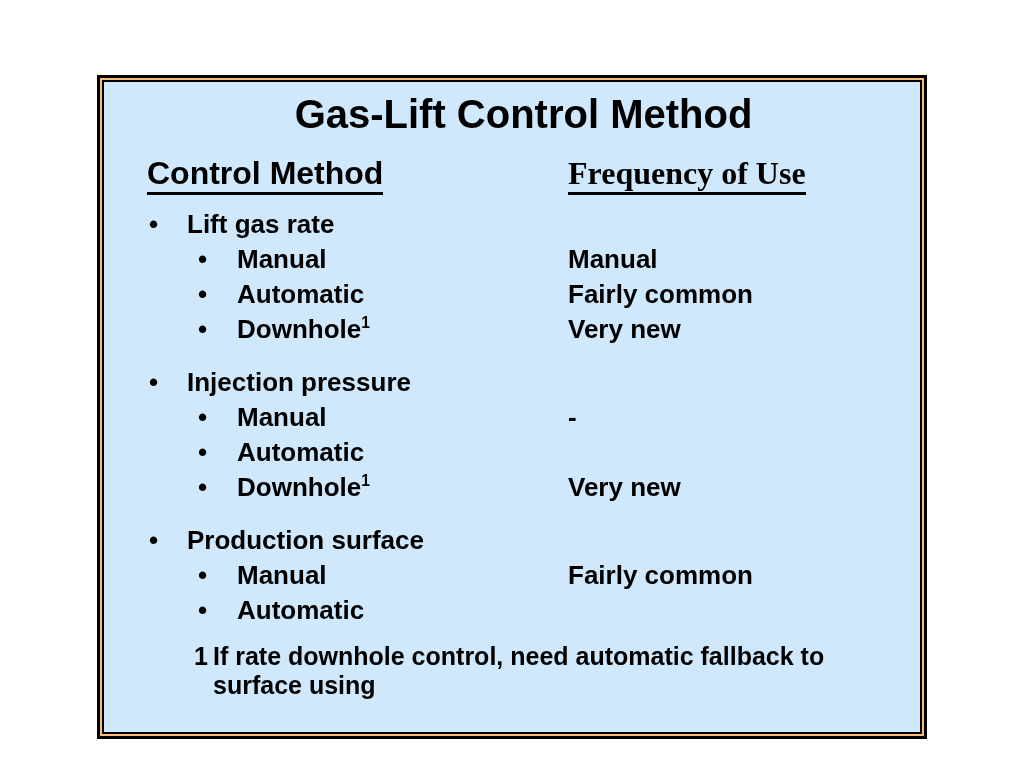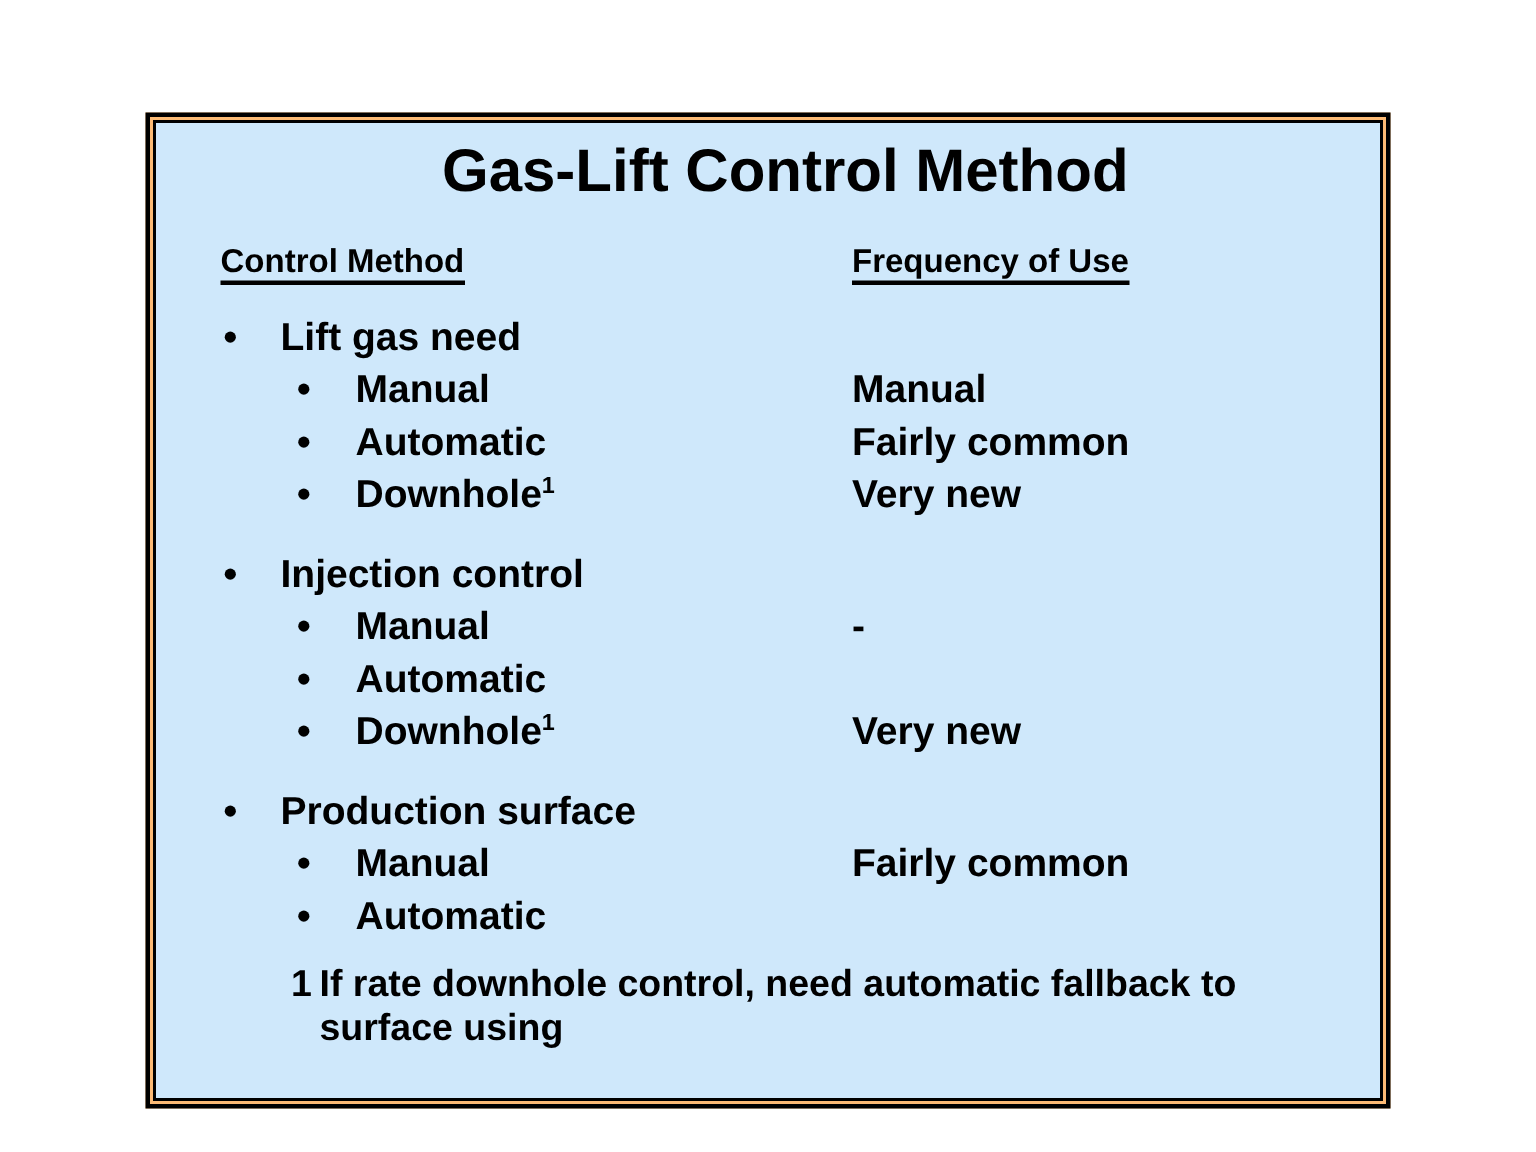--- a/index.html
+++ b/index.html
@@ -41,26 +41,26 @@
   .title {
     text-align: center;
     font-size: 40px;
     line-height: 44px;
     margin-top: 2px;
     letter-spacing: 0px;
   }
   .cols {
     display: flex;
     margin-top: 20px;
-    font-size: 22px;
+    font-size: 32px;
     line-height: 35px;
     height: 35px;
   }
   .col-method { width: 421px; }
-  .col-freq { flex: 1; }
+  .col-freq { flex: 1; font-family: Liberation Serif, serif; }
   .u {
     display: inline-block;
     border-bottom: 3px solid #000000;
     padding-bottom: 1px;
     line-height: 1.1;
   }
   .section { margin-top: 16px; }
   .section + .section { margin-top: 18px; }
   .row {
     display: flex;
@@ -110,21 +110,21 @@
         </div>
         <div class="col-freq">
           <span class="u">Frequency of Use</span>
         </div>
       </div>
 
       <div class="section">
         <div class="row">
           <div class="m lvl1">
             <span class="bullet">•</span>
-            <span>Lift gas need</span>
+            <span>Lift gas rate</span>
           </div>
           <div class="freq"></div>
         </div>
         <div class="row">
           <div class="m lvl2">
             <span class="bullet">•</span>
             <span>Manual</span>
           </div>
           <div class="freq">Manual</div>
         </div>
@@ -141,21 +141,21 @@
             <span><span>Downhole</span><sup>1</sup></span>
           </div>
           <div class="freq">Very new</div>
         </div>
       </div>
 
       <div class="section">
         <div class="row">
           <div class="m lvl1">
             <span class="bullet">•</span>
-            <span>Injection control</span>
+            <span>Injection pressure</span>
           </div>
           <div class="freq"></div>
         </div>
         <div class="row">
           <div class="m lvl2">
             <span class="bullet">•</span>
             <span>Manual</span>
           </div>
           <div class="freq">-</div>
         </div>

